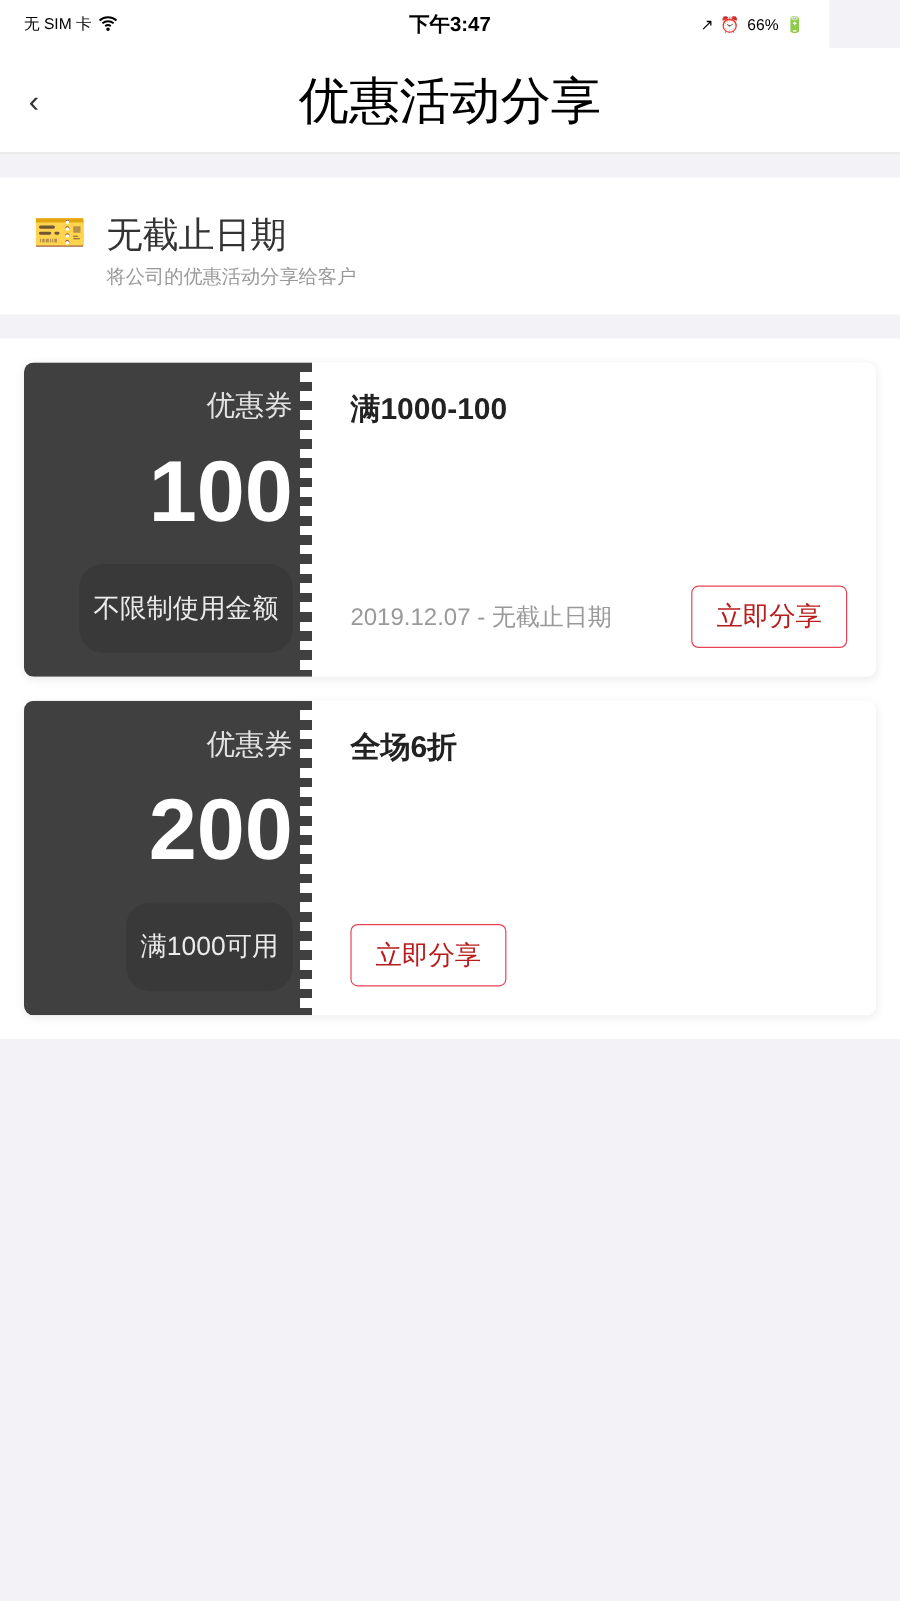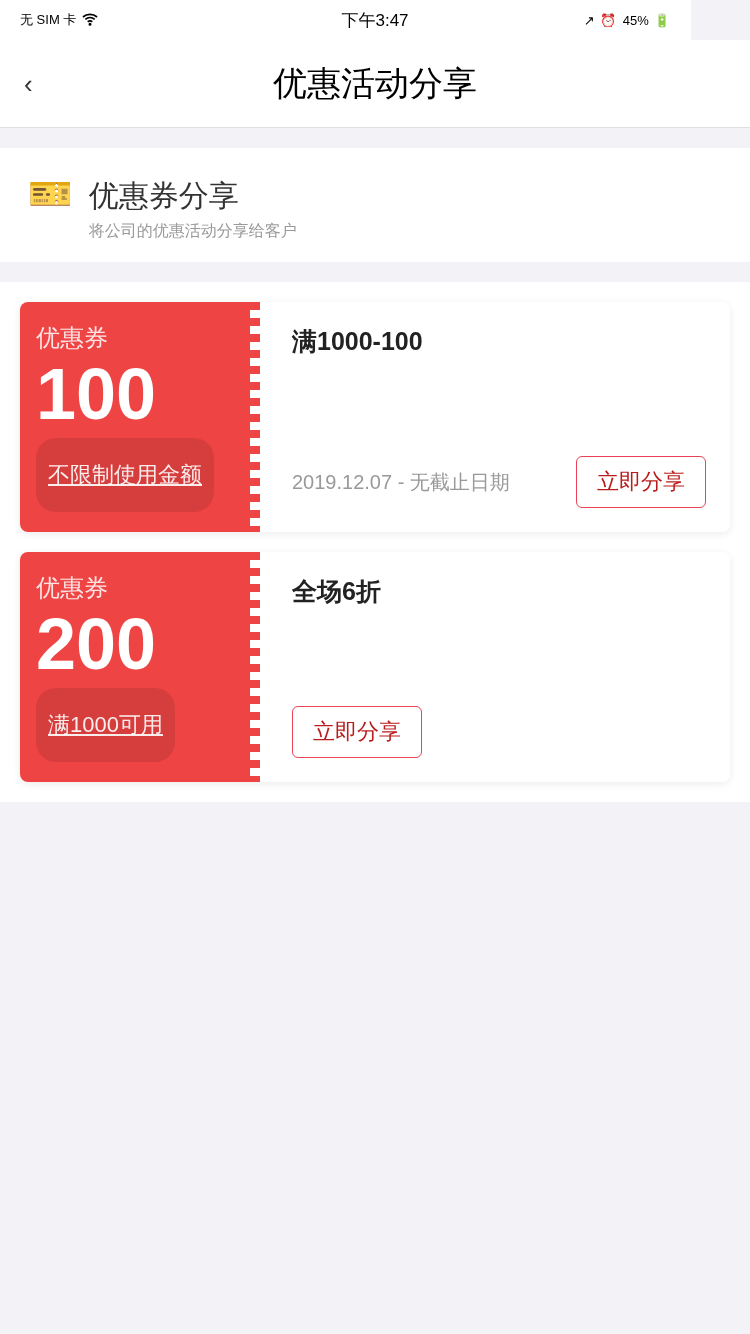--- a/index.html
+++ b/index.html
@@ -26,21 +26,21 @@
       font-weight: 500;
     }
     .status-left {
       display: flex;
       align-items: center;
       gap: 6px;
       font-size: 13px;
     }
     .status-center {
       font-size: 17px;
-      font-weight: 400;
+      font-weight: 700;
       position: absolute;
       left: 50%;
       transform: translateX(-50%);
     }
     .status-right {
       display: flex;
       align-items: center;
       gap: 6px;
       font-size: 13px;
     }
@@ -59,21 +59,21 @@
     .back-btn {
       font-size: 26px;
       color: #333;
       cursor: pointer;
       line-height: 1;
     }
     .nav-title {
       position: absolute;
       left: 50%;
       transform: translateX(-50%);
-      font-size: 34px;
+      font-size: 42px;
       font-weight: 500;
       color: #000;
     }
 
     
     .section-header {
       background: #fff;
       padding: 28px 28px 20px 28px;
       display: flex;
       align-items: flex-start;
@@ -113,29 +113,30 @@
     .coupon-card {
       display: flex;
       border-radius: 8px;
       overflow: hidden;
       box-shadow: 0 2px 8px rgba(0,0,0,0.08);
       min-height: 170px;
     }
 
     
     .coupon-left {
-      background: #ef4444;
+      background: #404040;
       width: 240px;
       min-width: 240px;
       display: flex;
       flex-direction: column;
-      align-items: flex-start;
+      align-items: flex-end;
       justify-content: center;
       padding: 20px 16px;
       position: relative;
+      gap: 16px;
     }
 
     
     .coupon-left::after {
       content: '';
       position: absolute;
       right: -10px;
       top: 0;
       bottom: 0;
       width: 20px;
@@ -160,21 +161,20 @@
       color: #fff;
       line-height: 1;
       margin-bottom: 8px;
     }
     .coupon-condition {
       font-size: 22px;
       color: rgba(255,255,255,0.9);
       background: rgba(0,0,0,0.1);
       padding: 22px 12px;
       border-radius: 20px;
-      text-decoration: underline;
     }
 
     
     .coupon-right {
       flex: 1;
       background: #fff;
       padding: 24px 24px 24px 32px;
       display: flex;
       flex-direction: column;
       justify-content: space-between;
@@ -227,34 +227,34 @@
         <path d="M1.42 9a16 16 0 0 1 21.16 0"></path>
         <path d="M8.53 16.11a6 6 0 0 1 6.95 0"></path>
         <circle cx="12" cy="20" r="1" fill="currentColor"></circle>
       </svg>
     </span>
   </div>
   <div class="status-center">下午3:47</div>
   <div class="status-right">
     <span>↗</span>
     <span>⏰</span>
-    <span>45%</span>
+    <span>66%</span>
     <span style="font-size:13px;">🔋</span>
   </div>
 </div>
 
 <div class="nav-bar">
   <span class="back-btn">‹</span>
   <span class="nav-title">优惠活动分享</span>
 </div>
 
 <div class="section-header">
   <span class="section-icon">🎫</span>
   <div class="section-text-group">
-    <span class="section-title">优惠券分享</span>
+    <span class="section-title">无截止日期</span>
     <span class="section-subtitle">将公司的优惠活动分享给客户</span>
   </div>
 </div>
 
 <div class="coupons-container" id="coupons-list">
 <div class="coupon-card">
       <div class="coupon-left">
         <span class="coupon-label">优惠券</span>
         <span class="coupon-value">100</span>
         <span class="coupon-condition">不限制使用金额</span>

